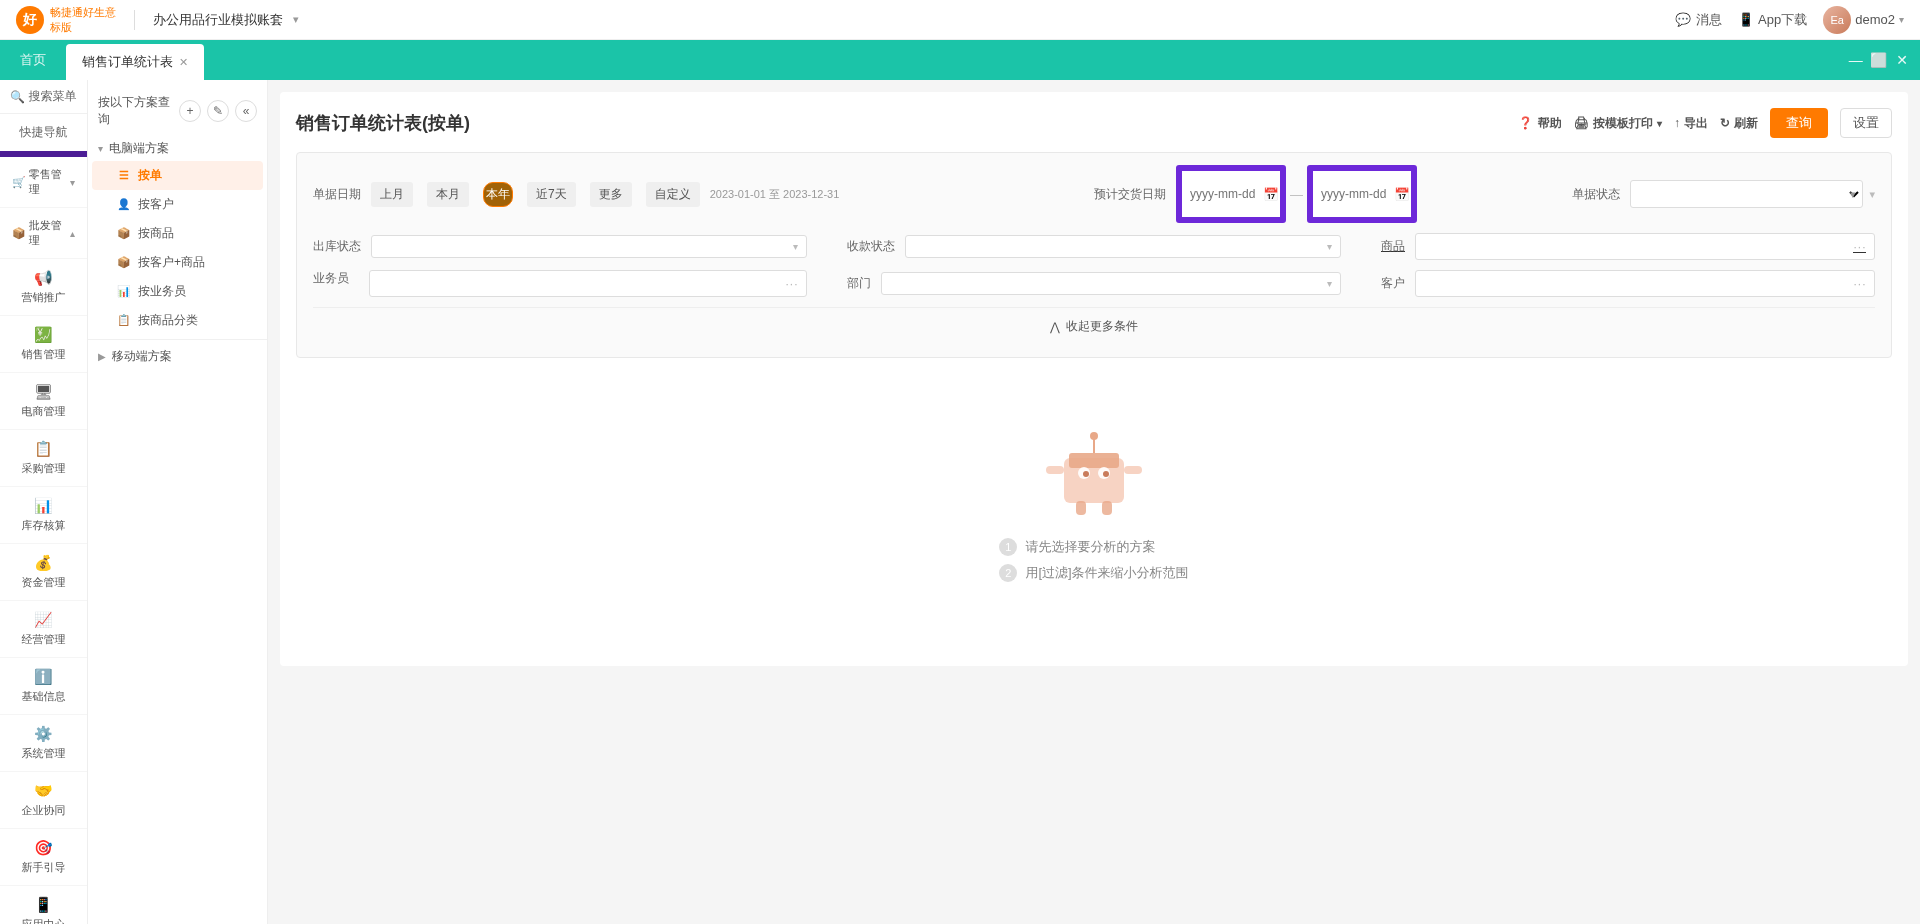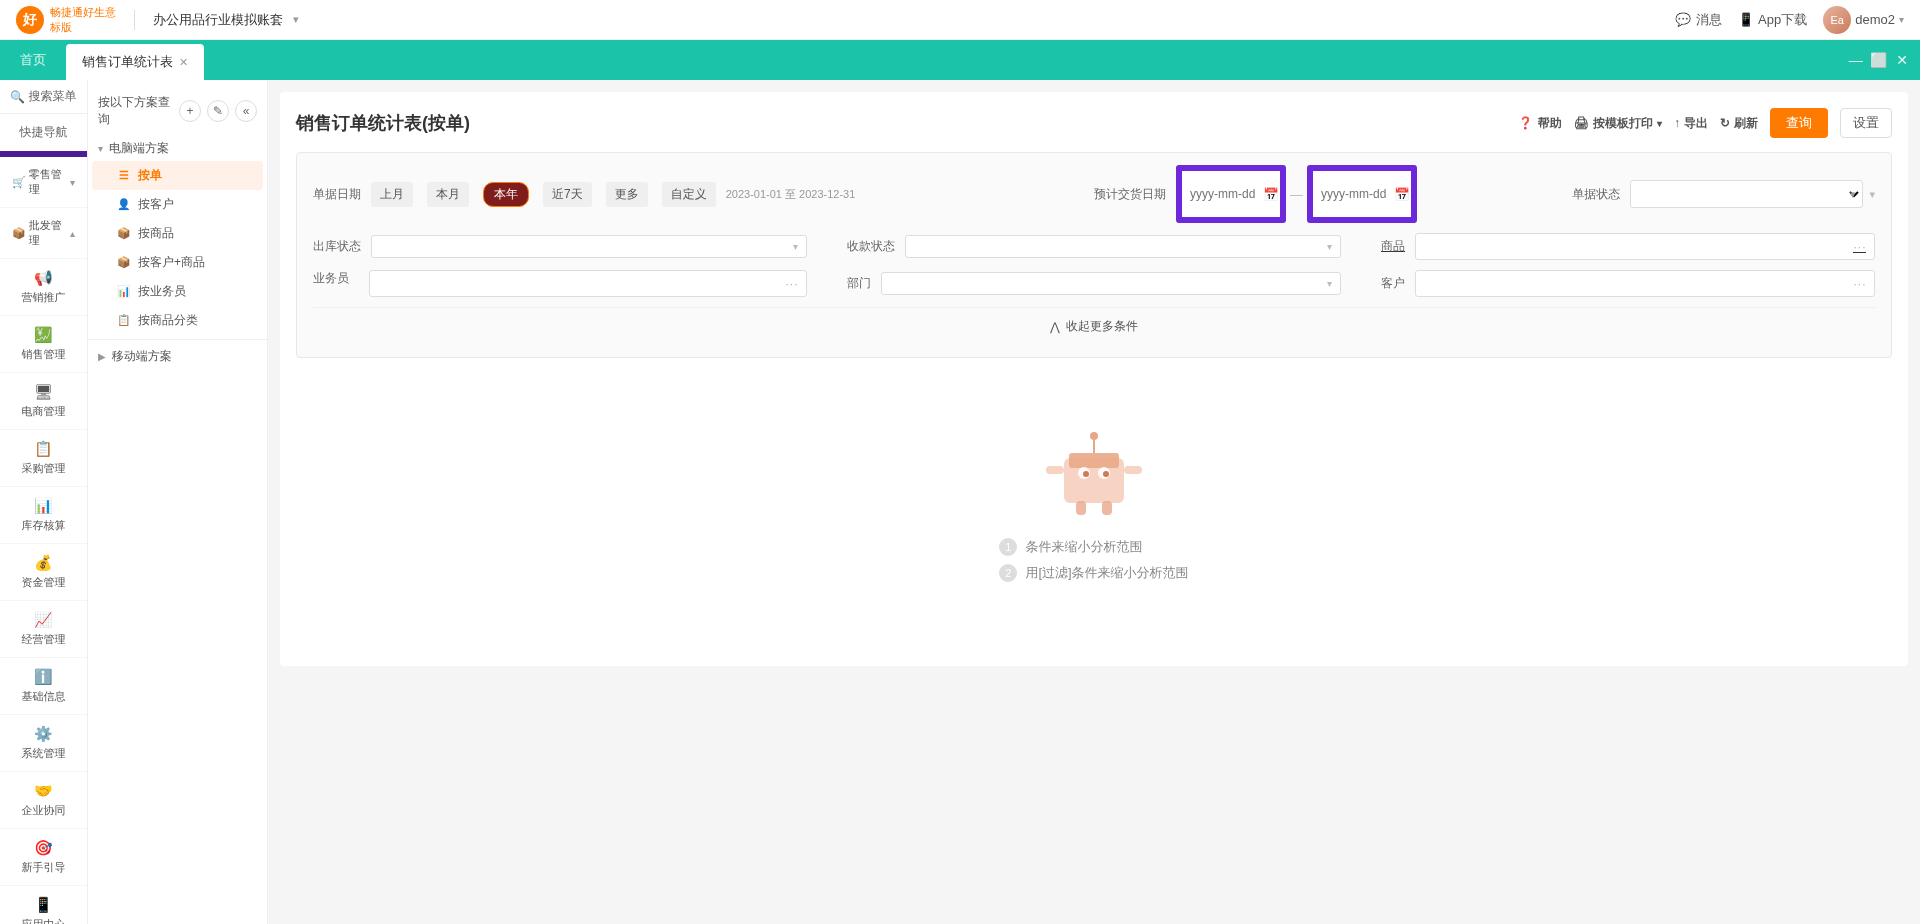--- a/index.html
+++ b/index.html
@@ -80,21 +80,21 @@
     .content-area { flex: 1; background: #f5f5f5; overflow-y: auto; }
     .content-inner { background: #fff; margin: 12px; border-radius: 4px; padding: 16px; }
     .page-title { font-size: 18px; font-weight: bold; color: #333; margin-bottom: 14px; display: flex; align-items: center; justify-content: space-between; }
     .page-title-actions { display: flex; align-items: center; gap: 12px; }
     .page-action-btn { display: flex; align-items: center; gap: 4px; font-size: 12px; color: #555; cursor: pointer; }
     .page-action-btn.primary-btn { background: #ff7a00; color: #fff; border: none; padding: 6px 16px; border-radius: 4px; font-size: 13px; cursor: pointer; }
 
     
     .filter-area { border: 1px solid #e8e8e8; border-radius: 4px; padding: 12px 16px; background: #fafafa; }
     .date-quick-btn { padding: 3px 8px; border-radius: 3px; font-size: 12px; cursor: pointer; border: 1px solid transparent; color: #555; }
-    .date-quick-btn.active { background: #7f1d1d; color: #fff; border-color: #ff7a00; border-radius: 10px; padding: 3px 10px; }
+    .date-quick-btn.active { background: #a16207; color: #fff; border-color: #ff7a00; border-radius: 10px; padding: 3px 2px; }
     .select-wrapper { position: relative; display: inline-block; }
     .select-wrapper::after { content: '▾'; position: absolute; right: 8px; top: 50%; transform: translateY(-50%); color: #999; font-size: 11px; pointer-events: none; }
 
     
     .collapse-bar { text-align: center; padding: 10px; color: #555; font-size: 12px; cursor: pointer; display: flex; align-items: center; justify-content: center; gap: 6px; }
 
     
     .empty-state { display: flex; flex-direction: column; align-items: center; justify-content: center; padding: 60px 20px; }
     .empty-icon { width: 120px; height: 100px; margin-bottom: 20px; }
     .empty-tips { text-align: left; }
@@ -440,21 +440,21 @@
             <rect x="12" y="48" width="18" height="8" rx="4" fill="#f5c8b4" opacity="0.8"></rect>
             <rect x="90" y="48" width="18" height="8" rx="4" fill="#f5c8b4" opacity="0.8"></rect>
 
             <rect x="42" y="83" width="10" height="14" rx="4" fill="#e8a888" opacity="0.8"></rect>
             <rect x="68" y="83" width="10" height="14" rx="4" fill="#e8a888" opacity="0.8"></rect>
           </svg>
         </div>
         <div class="empty-tips">
           <div class="empty-tip-item">
             <span class="tip-num">1</span>
-            <span>条件来缩小分析范围</span>
+            <span>请先选择要分析的方案</span>
           </div>
           <div class="empty-tip-item">
             <span class="tip-num">2</span>
             <span>用[过滤]条件来缩小分析范围</span>
           </div>
         </div>
       </div>
 
     </div>
   </div>

